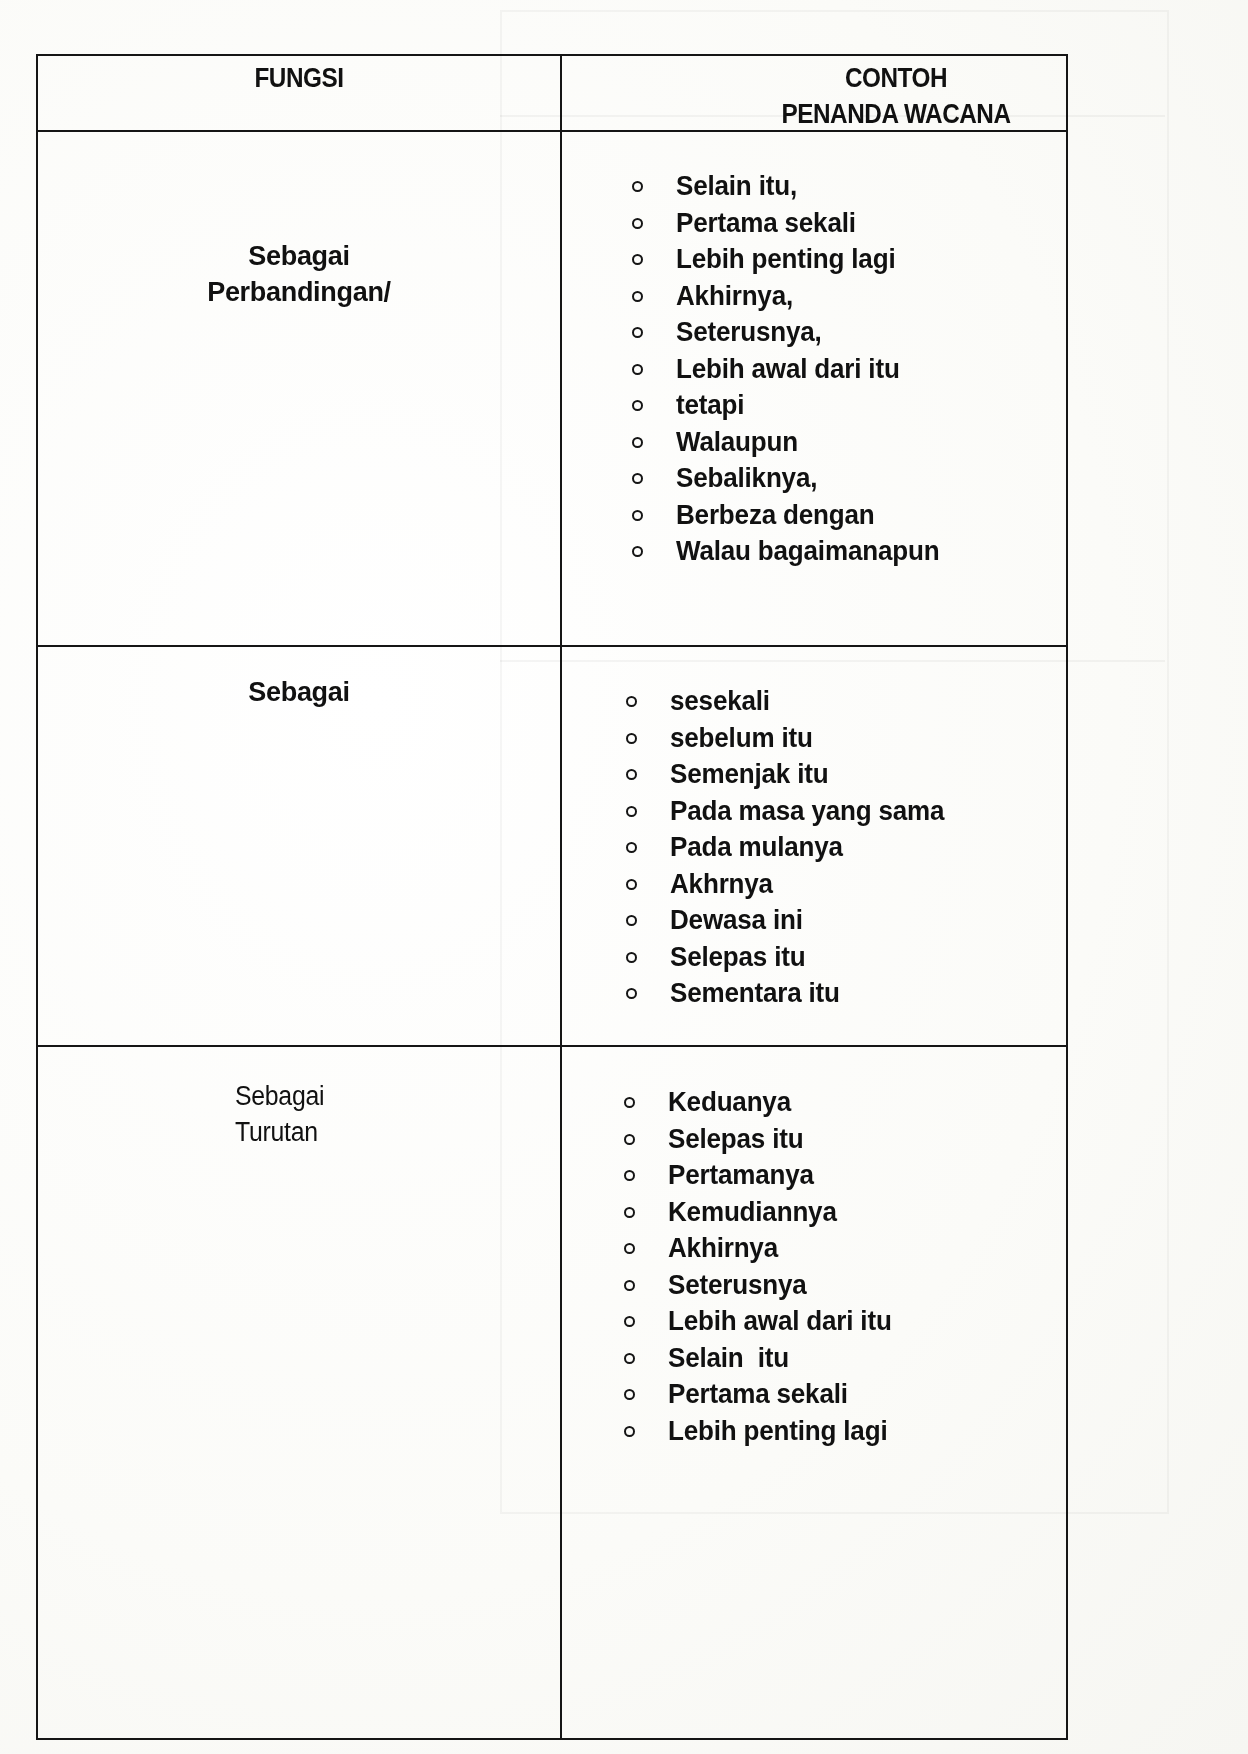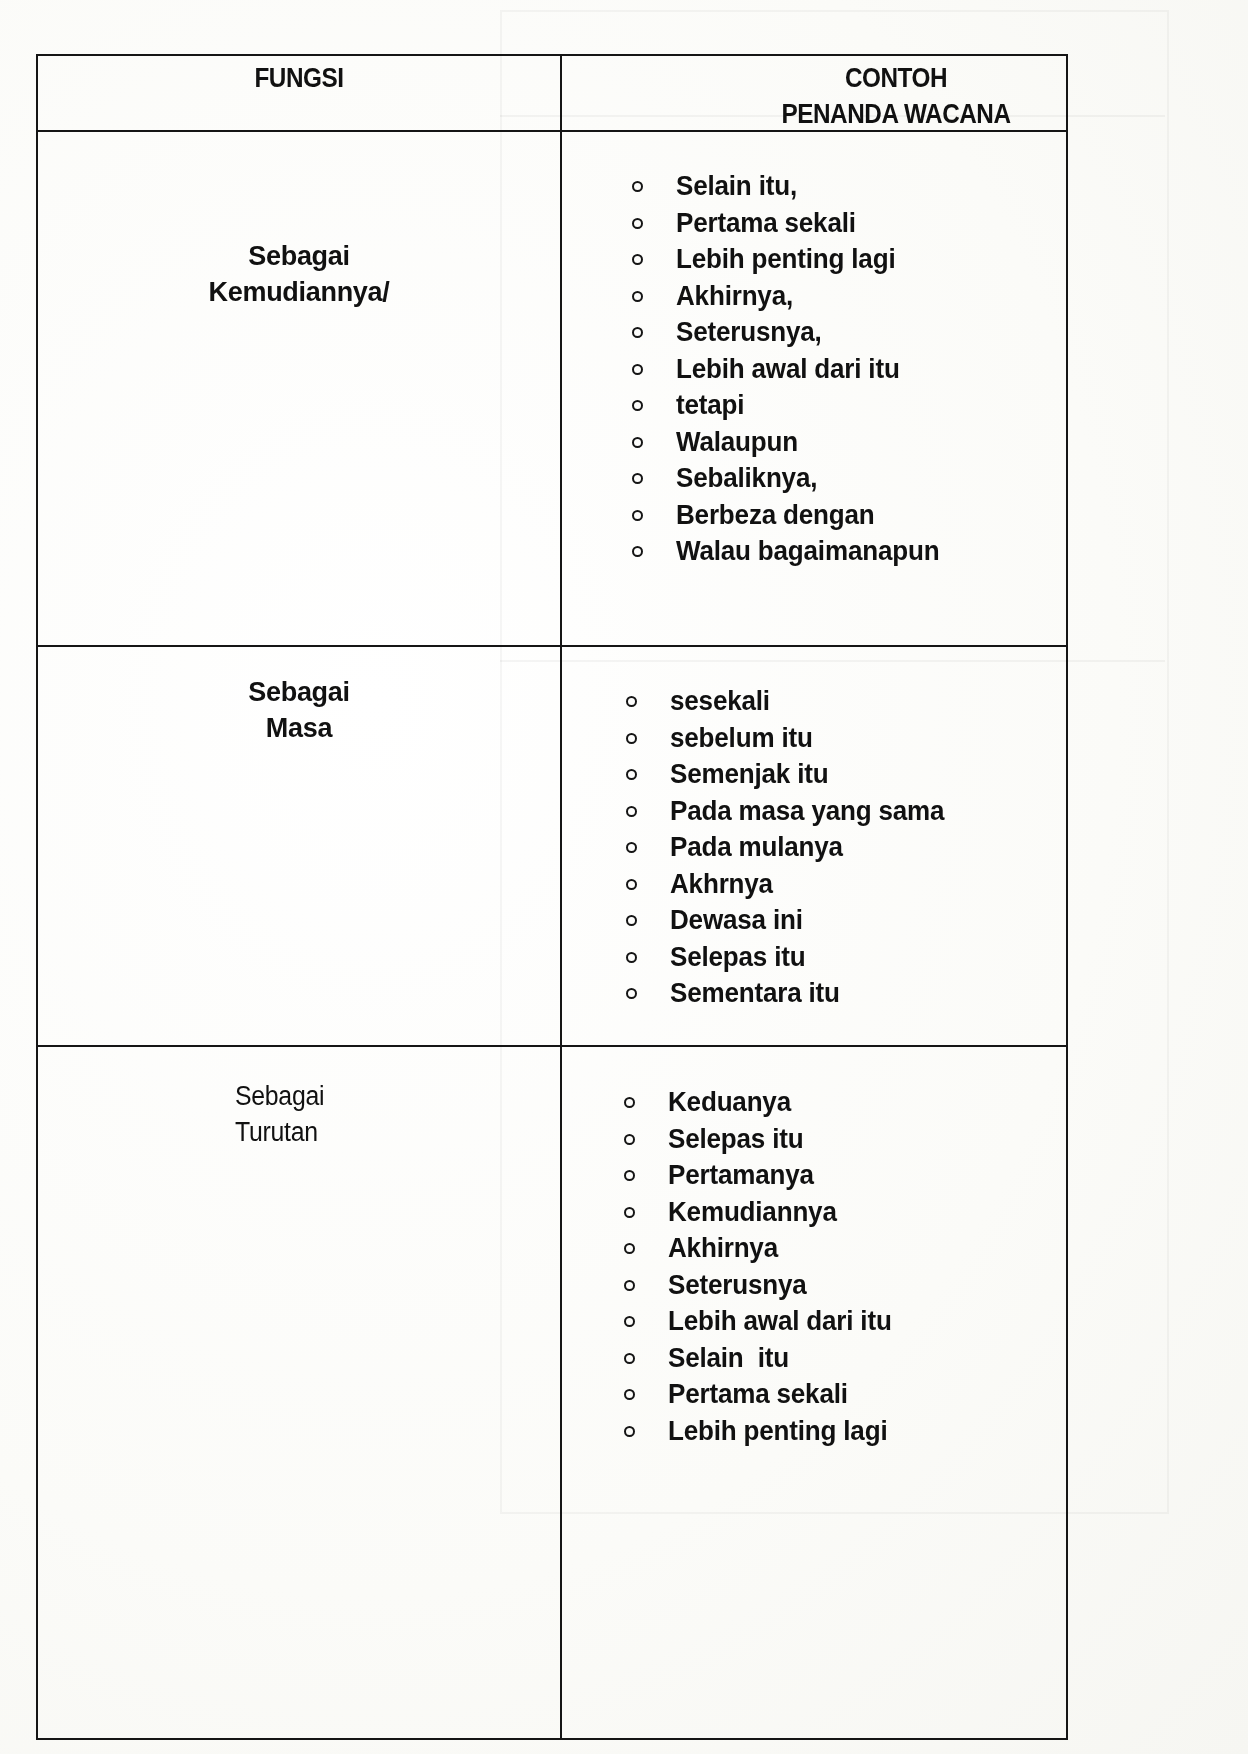--- a/index.html
+++ b/index.html
@@ -127,21 +127,21 @@
     <div class="header-cell" style="left:0; width:522px; top:4px;">
       <span>FUNGSI</span>
     </div>
     <div class="header-cell" style="left:524px; width:668px; top:4px;">
       <span style="display:block;">CONTOH</span>
       <span style="display:block;">PENANDA WACANA</span>
     </div>
 
     <div class="label bold" style="left:0; width:522px; top:182px;">
       <span>Sebagai</span>
-      <span>Kemudiannya/</span>
+      <span>Perbandingan/</span>
     </div>
     <ul class="list" style="left:594px; top:112px;">
       <li>
           <span class="bullet"></span>
           <span class="item-text">Selain itu,</span>
         </li>
       <li>
           <span class="bullet"></span>
           <span class="item-text">Pertama sekali</span>
         </li>
@@ -178,21 +178,20 @@
           <span class="item-text">Berbeza dengan</span>
         </li>
       <li>
           <span class="bullet"></span>
           <span class="item-text">Walau bagaimanapun</span>
         </li>
     </ul>
 
     <div class="label bold" style="left:0; width:522px; top:618px;">
       <span>Sebagai</span>
-      <span>Masa</span>
     </div>
     <ul class="list" style="left:588px; top:627px;">
       <li>
           <span class="bullet"></span>
           <span class="item-text">sesekali</span>
         </li>
       <li>
           <span class="bullet"></span>
           <span class="item-text">sebelum itu</span>
         </li>

